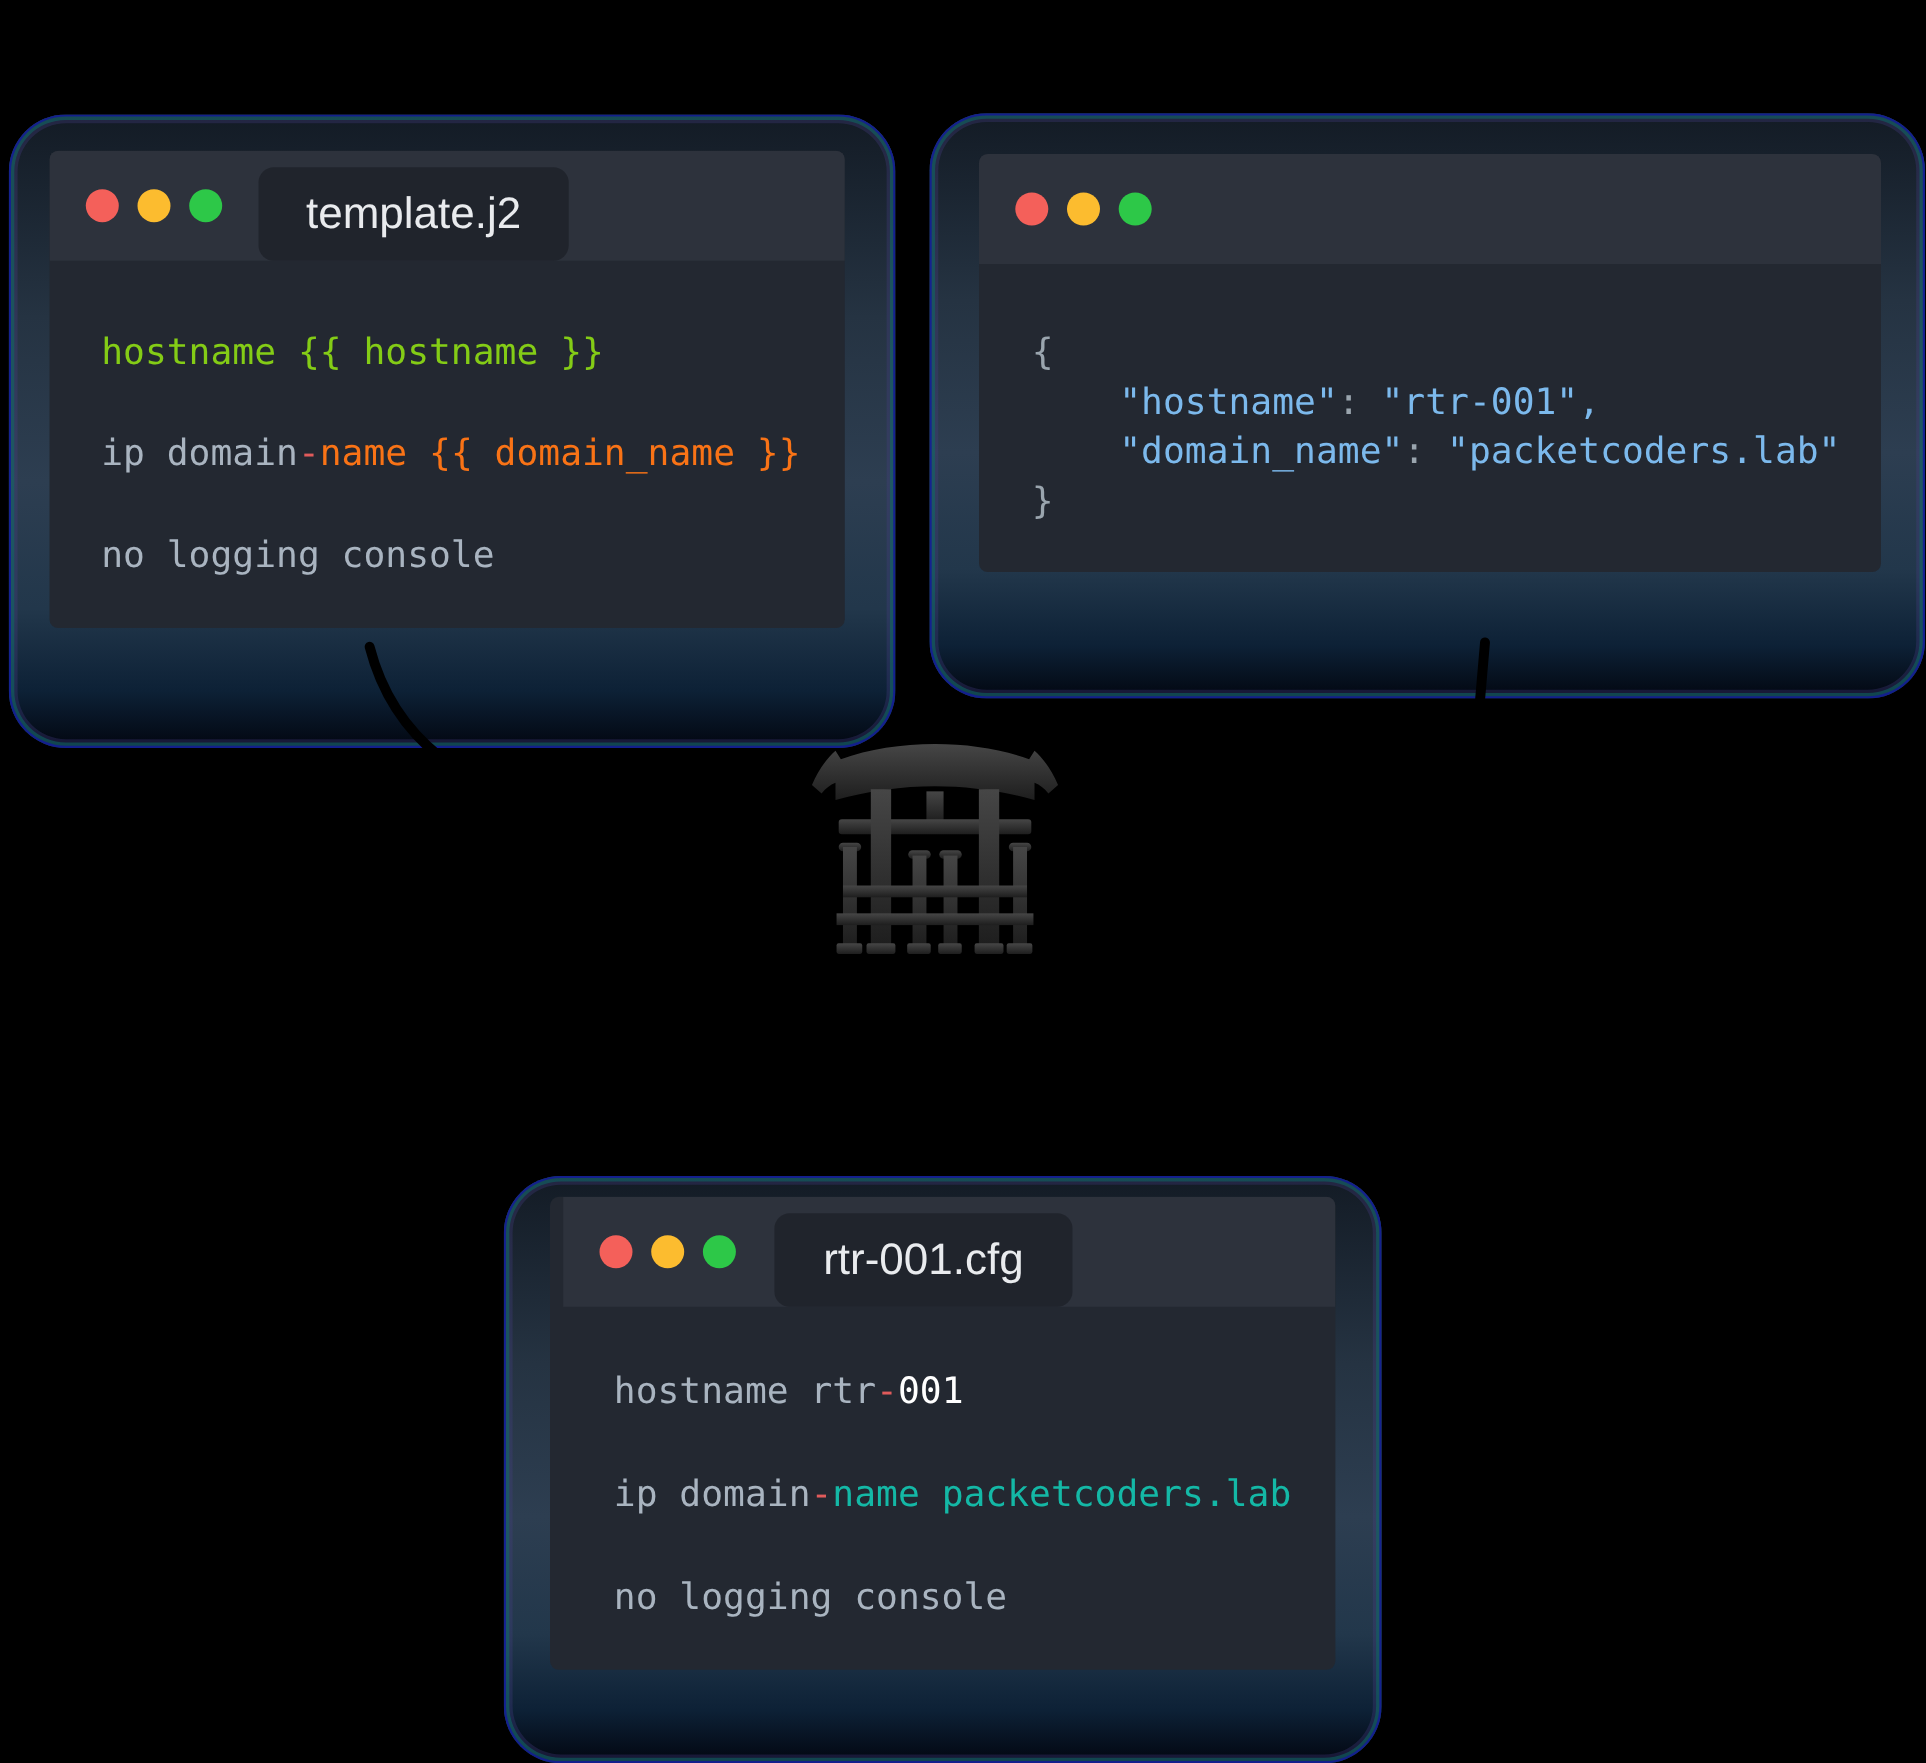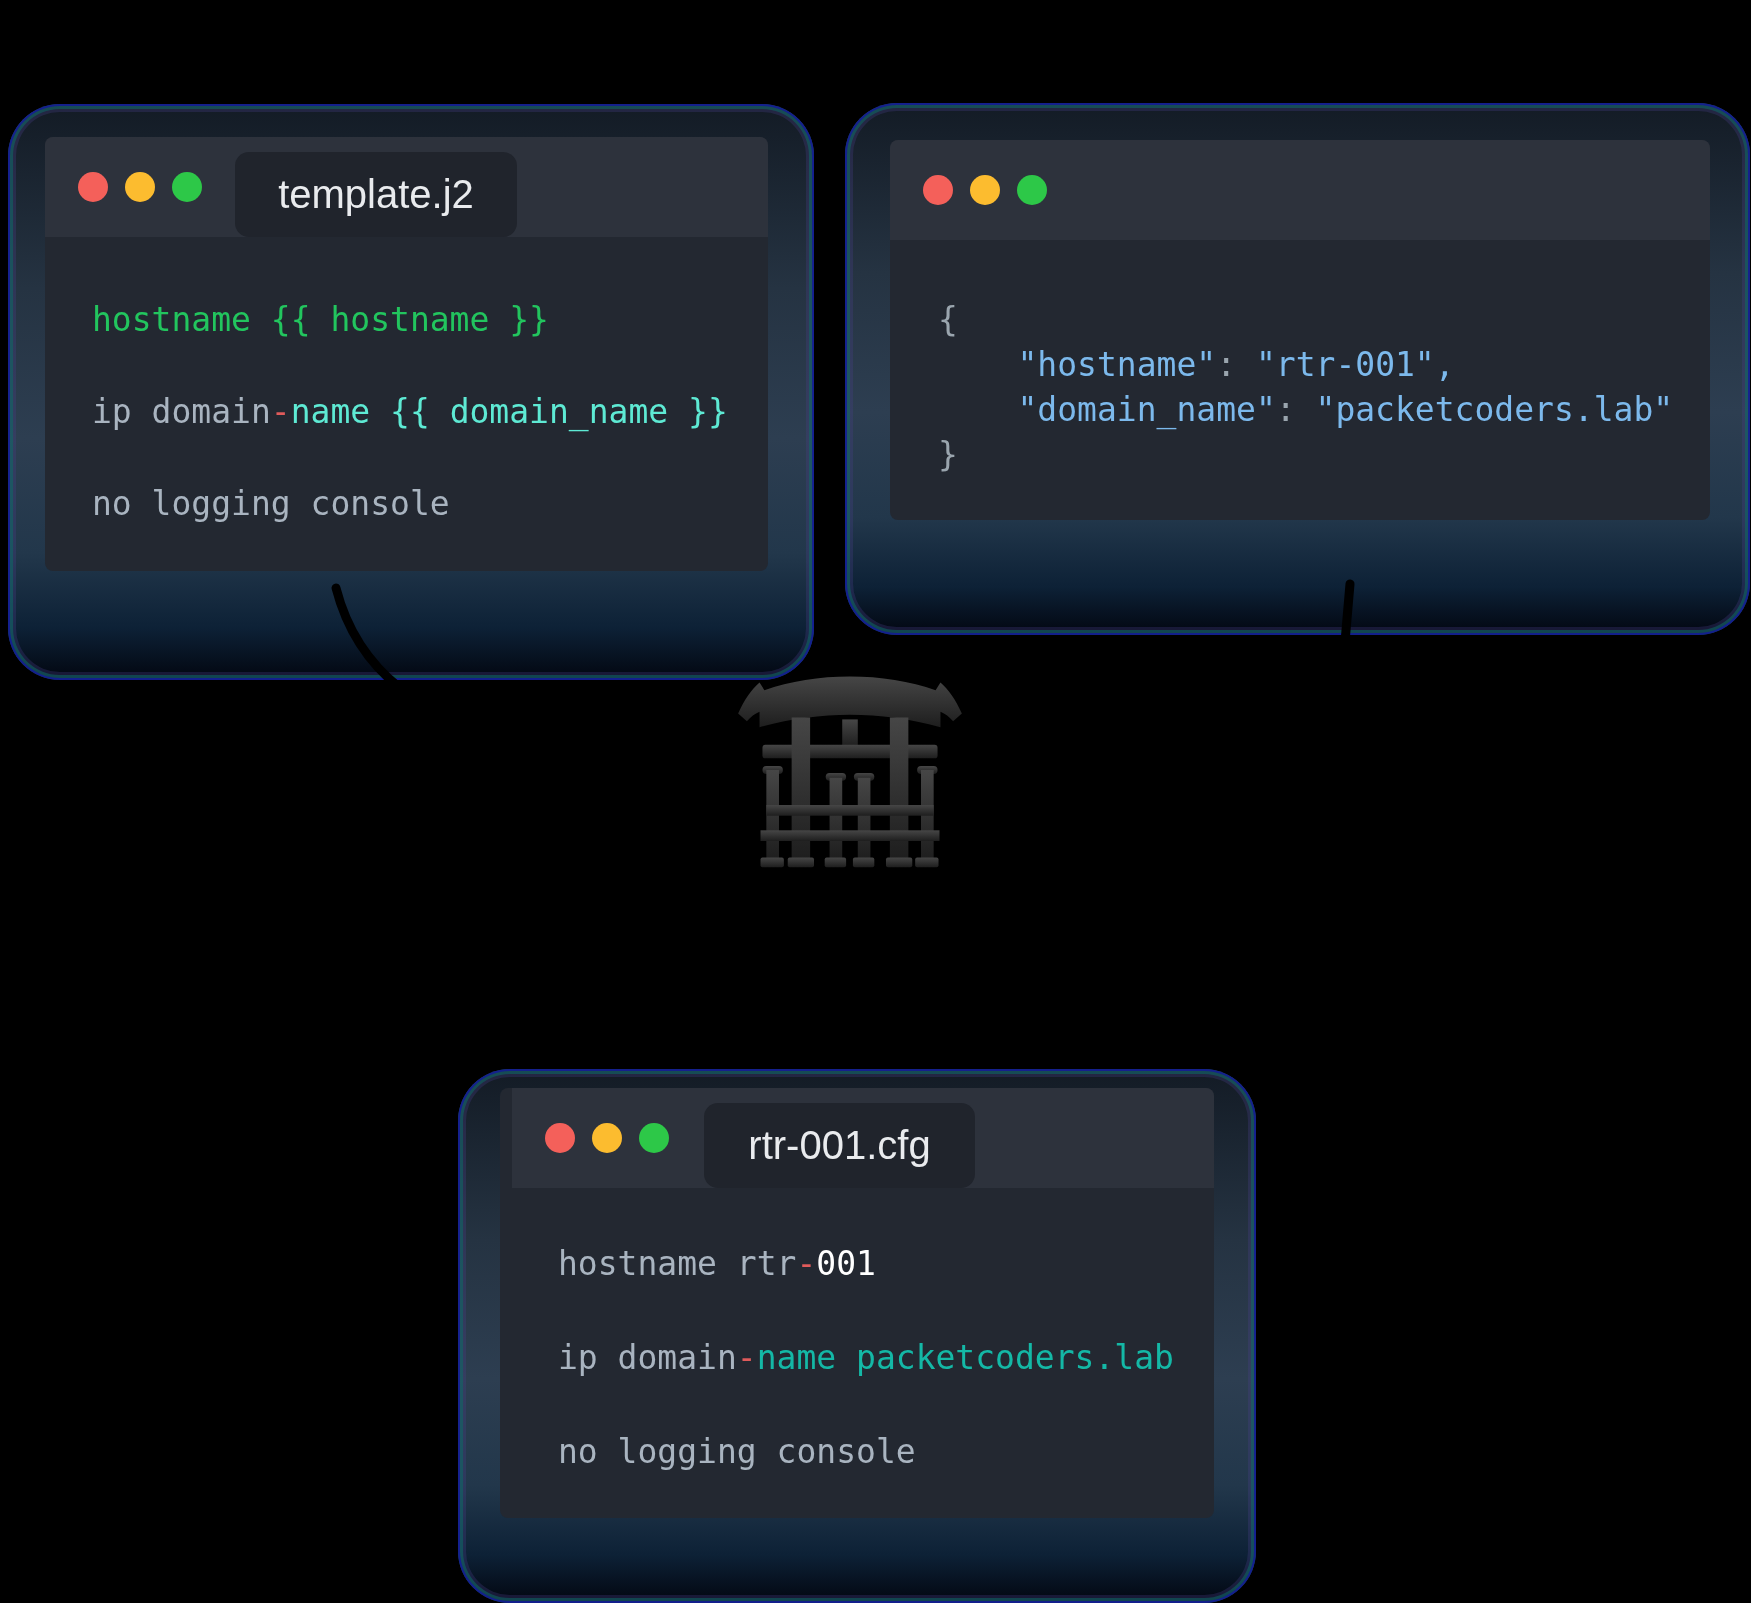--- a/index.html
+++ b/index.html
@@ -64,22 +64,22 @@
         <div class="lights">
           <span class="light" style="background-color: rgb(244, 96, 90);"></span>
           <span class="light" style="background-color: rgb(252, 188, 47);"></span>
           <span class="light" style="background-color: rgb(45, 200, 72);"></span>
         </div>
         <div class="tab">
           <span>template.j2</span>
         </div>
       </div>
       <div class="body">
-          <div class="code-line"><span style="color: #22c55e;">hostname {{ hostname }}</span></div>
-          <div class="code-line"><span style="color: rgb(169, 180, 192);">ip domain</span><span style="color: rgb(224, 91, 91);">-</span><span style="color: #5eead4;">name {{ domain_name }}</span></div>
+          <div class="code-line"><span style="color: #84cc16;">hostname {{ hostname }}</span></div>
+          <div class="code-line"><span style="color: rgb(169, 180, 192);">ip domain</span><span style="color: rgb(224, 91, 91);">-</span><span style="color: #f97316;">name {{ domain_name }}</span></div>
           <div class="code-line"><span style="color: rgb(169, 180, 192);">no logging console</span></div>
         </div>
     </div>
   </div>
 
   <div class="halo" id="halo-data">
     <div class="window" id="win-data">
       <div class="titlebar">
         <div class="lights">
           <span class="light" style="background-color: rgb(244, 96, 90);"></span>

